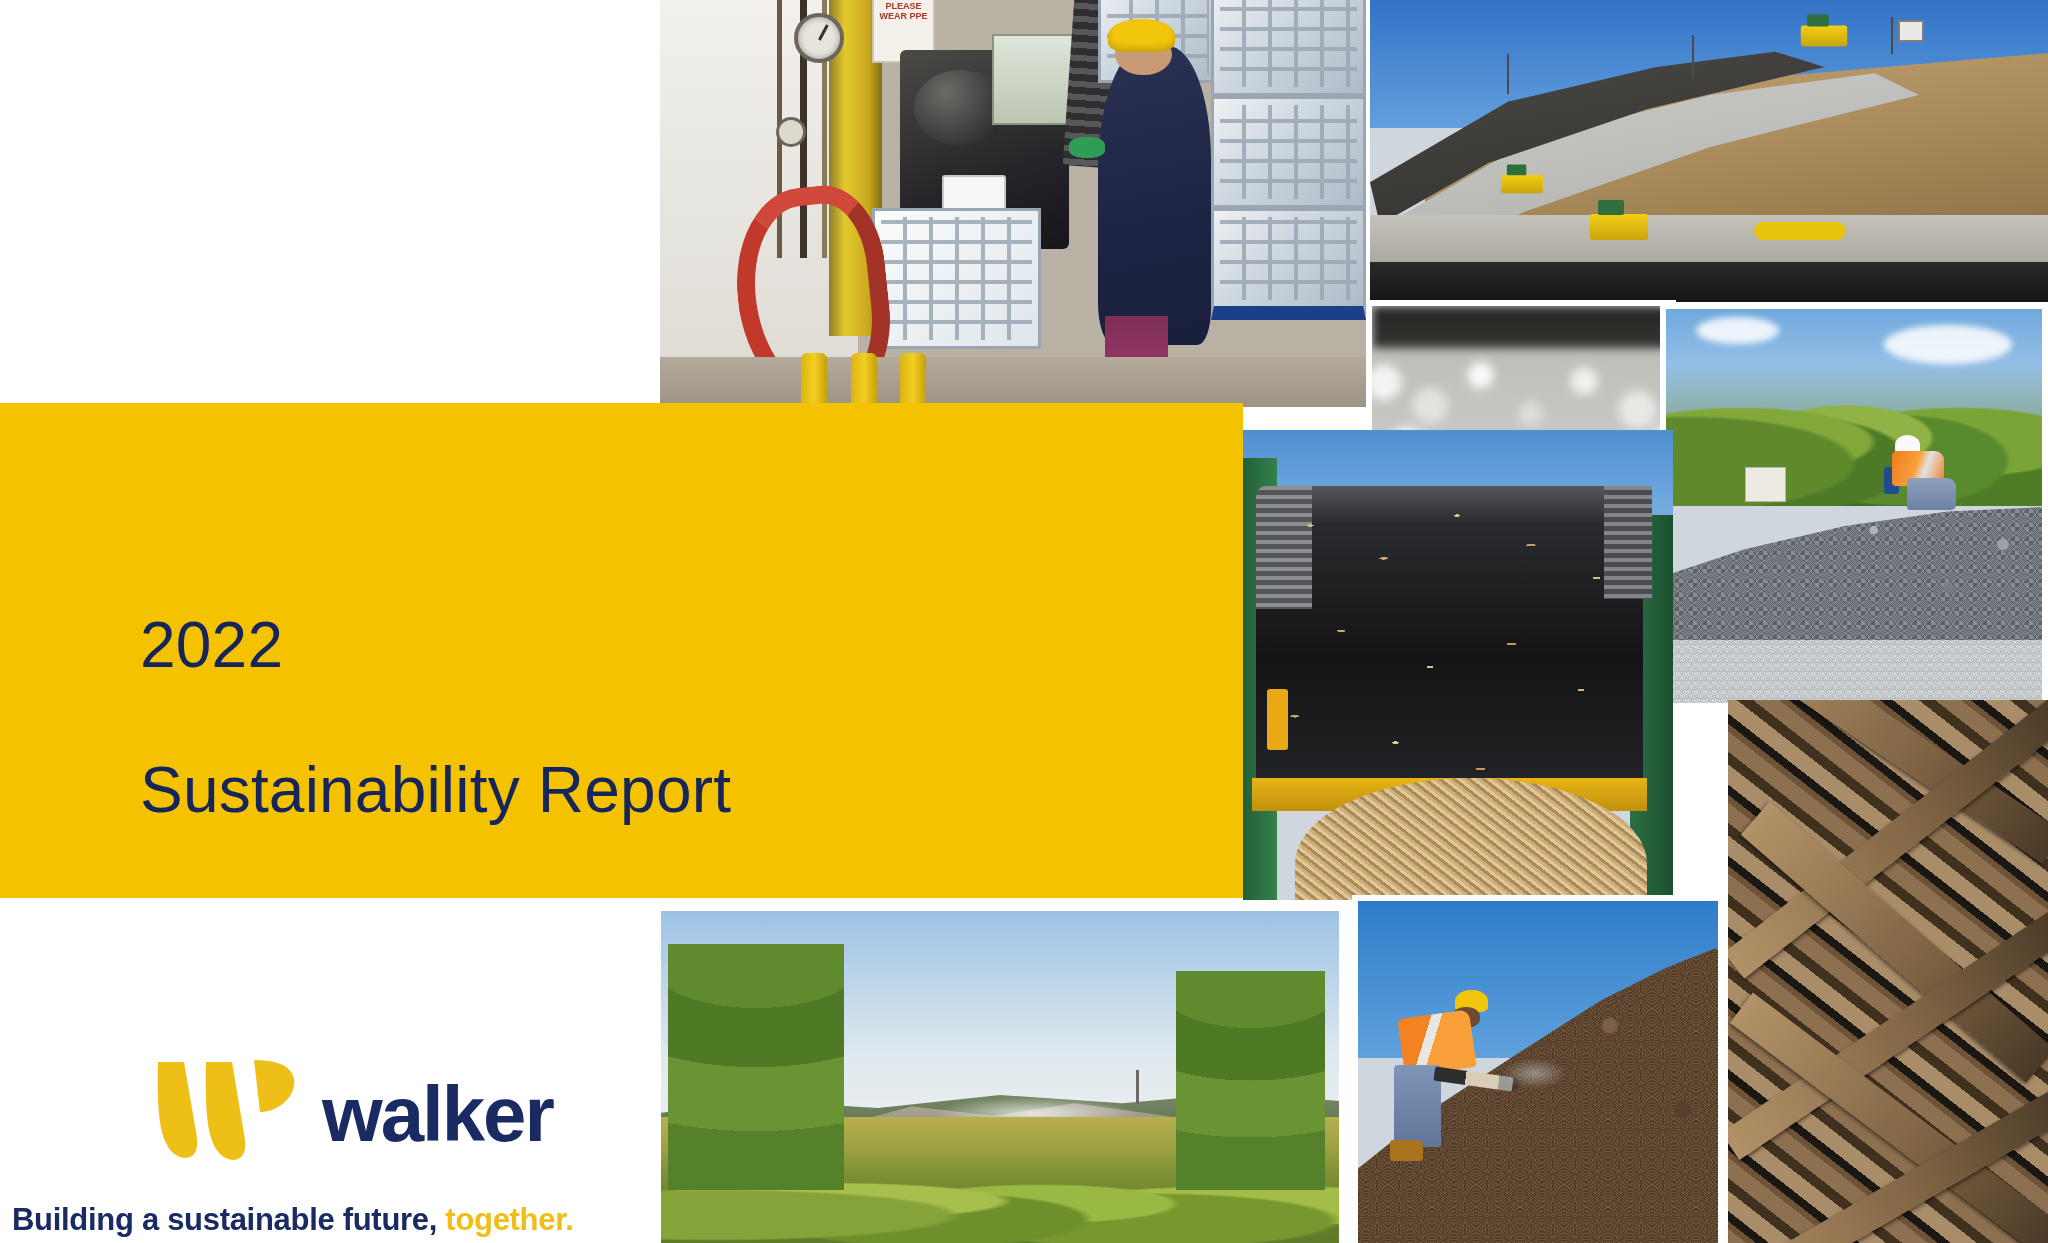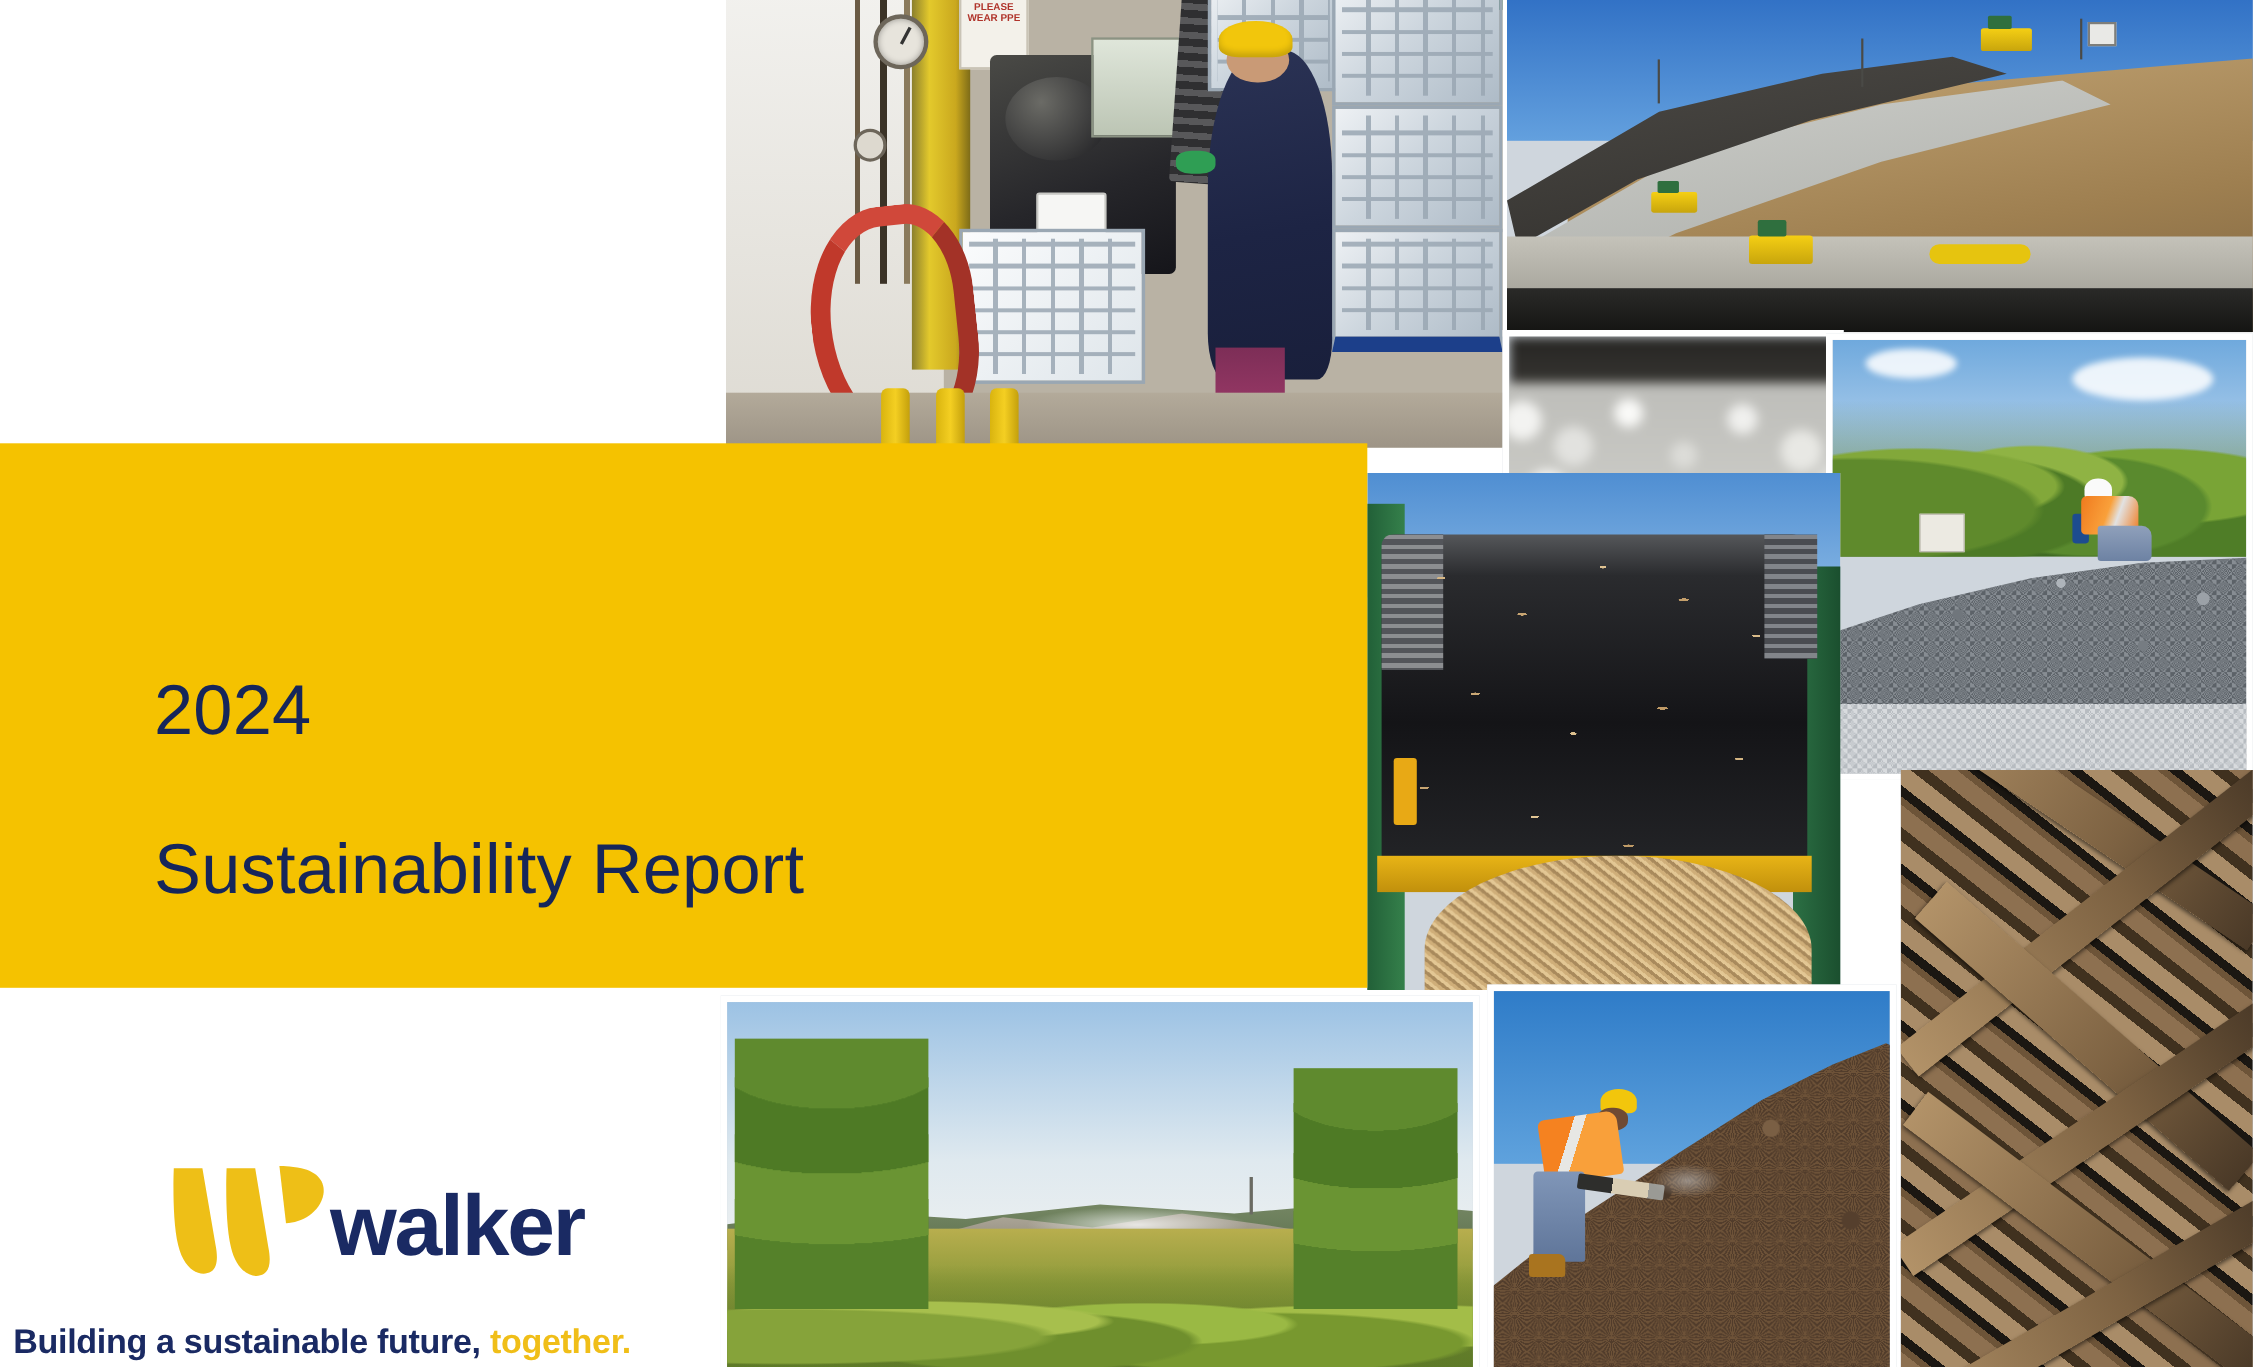--- a/index.html
+++ b/index.html
@@ -486,21 +486,21 @@
   #title-year { font-size:64px; }
   #title-main { font-size:64px; }
 
   
   #logo-block {
     position:absolute; left:0; top:1030px; width:655px; height:213px;
     z-index:6; background:#ffffff;
   }
   #logo-row {
     position:absolute; left:148px; top:28px;
-    display:flex; align-items:center; 
+    display:flex; align-items:center; gap:22px;
   }
   #logo-mark { width:152px; height:112px; display:block; }
   #logo-word {
     color:#1A2A63; font-size:78px; font-weight:700;
     letter-spacing:-2px; line-height:1;
     font-family:"Liberation Sans", sans-serif;
   }
   #tagline {
     position:absolute; left:12px; top:172px;
     font-size:31px; font-weight:700; letter-spacing:-.3px;
@@ -652,21 +652,21 @@
       <div class="plank p6"></div>
     </div>
   </div>
 </div>
 
 <div id="white-left-top"></div>
 <div id="white-left-bottom"></div>
 
 <div id="title-band">
   <div id="title-text">
-    <span class="title-line" id="title-year">2024</span>
+    <span class="title-line" id="title-year">2022</span>
     <span class="title-line" id="title-main">Sustainability Report</span>
   </div>
 </div>
 
 <div id="logo-block">
   <div id="logo-row">
     <svg id="logo-mark" viewBox="0 0 152 112" xmlns="http://www.w3.org/2000/svg">
       <path d="M10 4 C10 4 8 50 14 74 C19 96 34 104 44 98 C50 94 50 84 48 74 L36 4 Z" fill="#EEBF17"></path>
       <path d="M58 4 C58 4 56 52 62 76 C67 98 82 106 92 100 C98 96 98 86 96 76 L84 4 Z" fill="#EEBF17"></path>
       <path d="M106 2 C106 2 116 2 126 4 C140 7 148 16 146 28 C143 44 126 54 112 54 L106 2 Z" fill="#EEBF17"></path>

